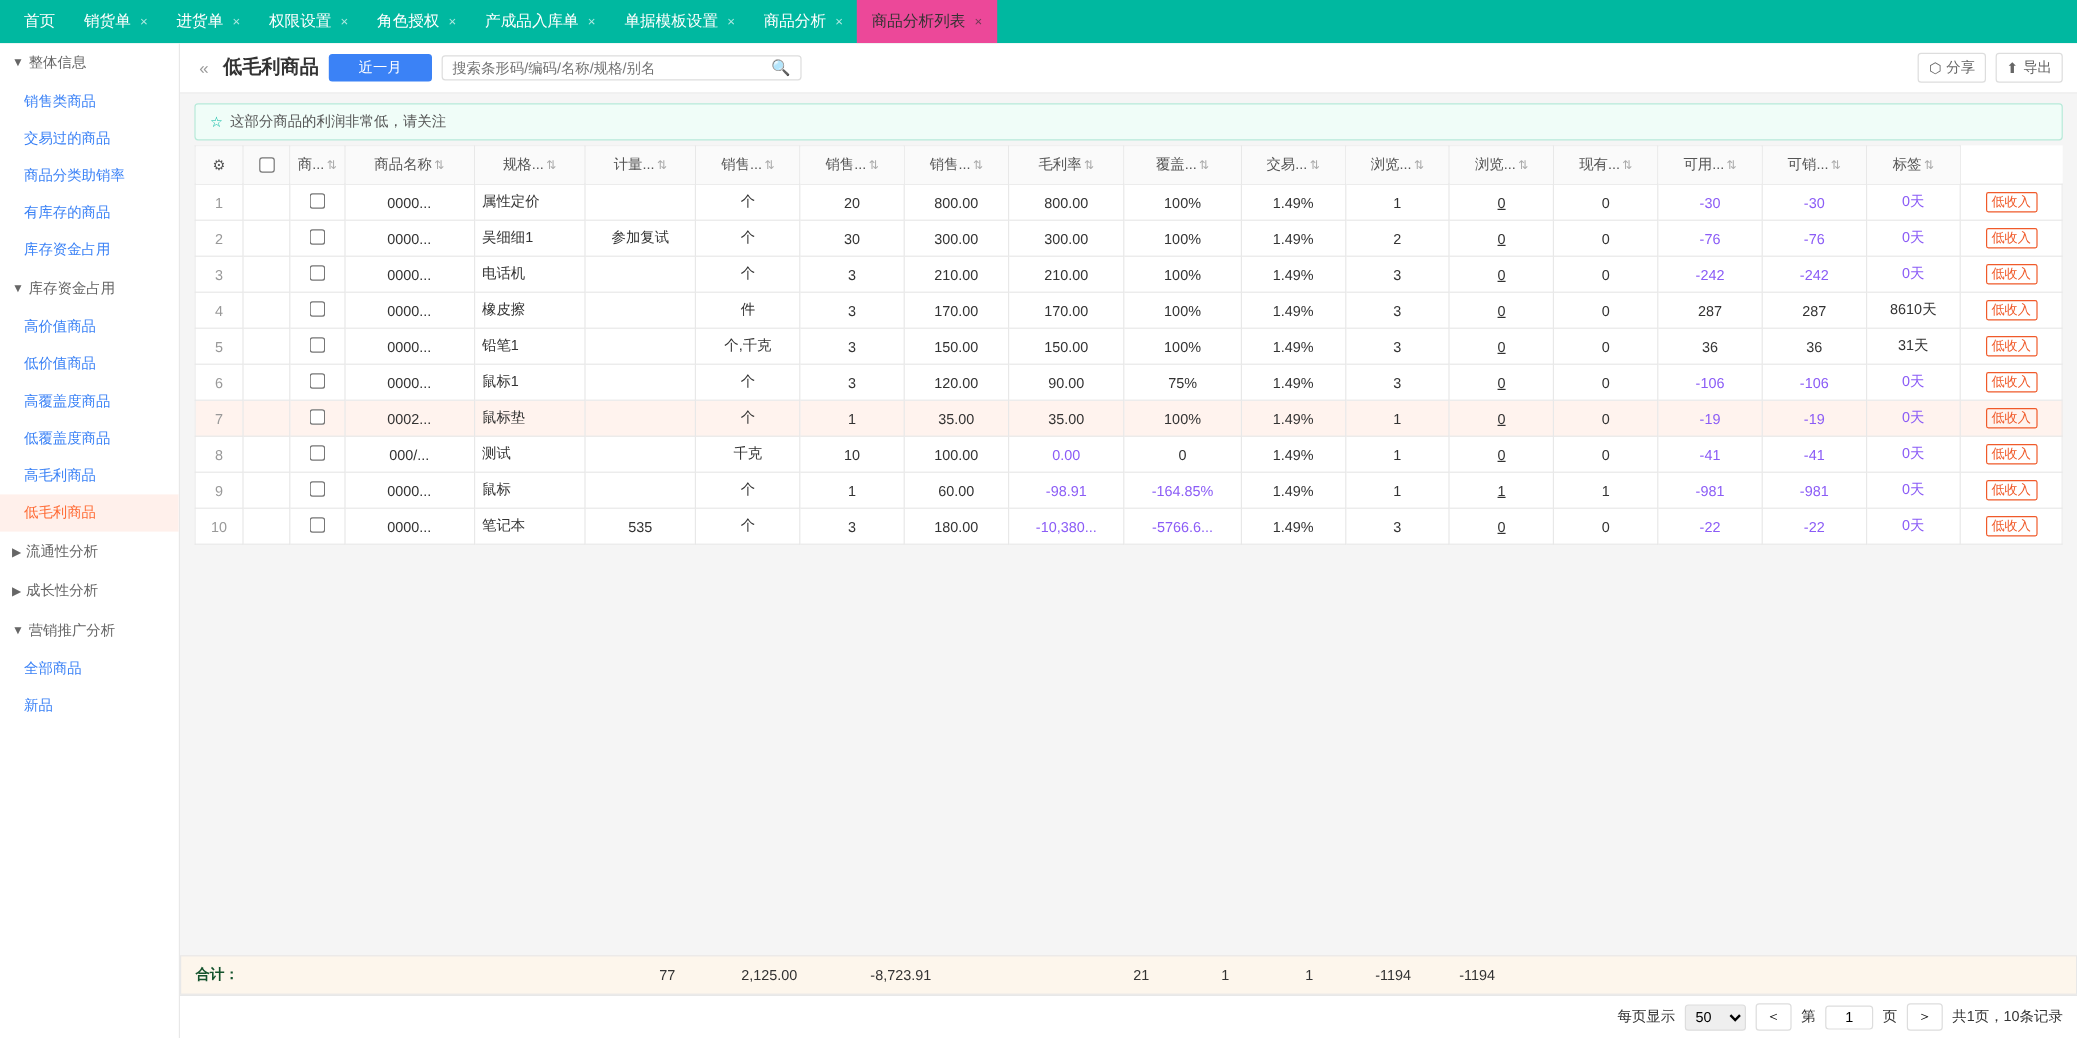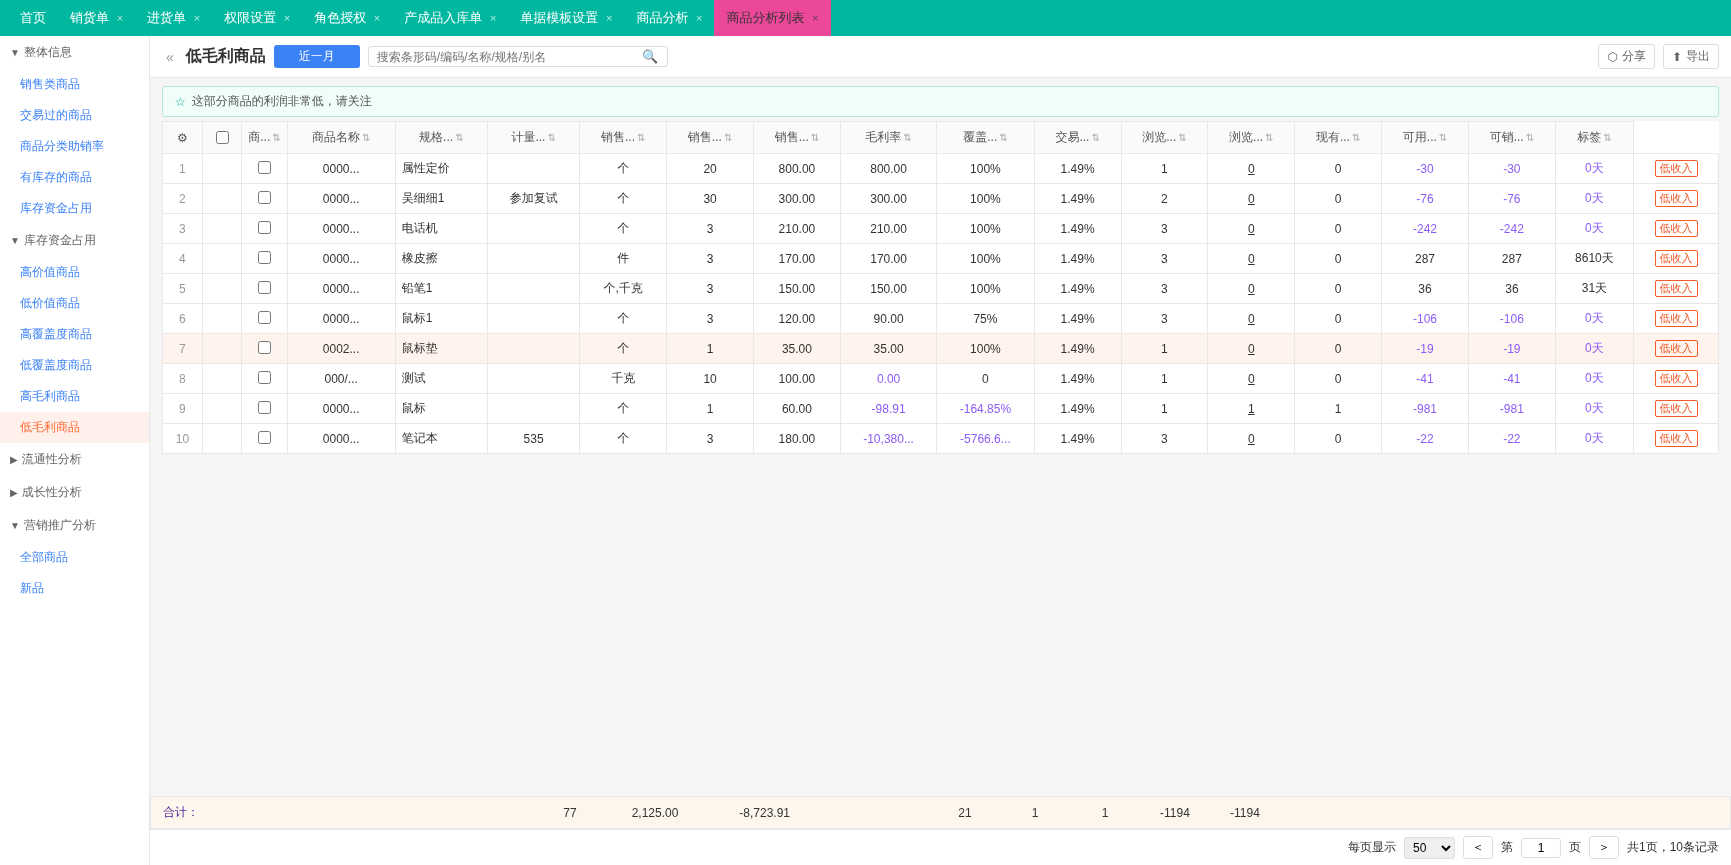--- a/index.html
+++ b/index.html
@@ -203,21 +203,21 @@
     .table-footer {
       background: #fdf6ec;
       border: 1px solid #e8e8e8;
       display: flex;
       align-items: center;
       padding: 7px 12px;
       font-size: 12px;
       gap: 0;
       position: relative;
     }
-    .footer-label { font-weight: normal; color: #4c1d95; margin-right: 15px; }
+    .footer-label { font-weight: bold; color: #14532d; margin-right: 1px; }
 
     
     .pagination-bar {
       display: flex;
       align-items: center;
       justify-content: flex-end;
       padding: 6px 12px;
       background: #fff;
       border-top: 1px solid #e8e8e8;
       font-size: 12px;

